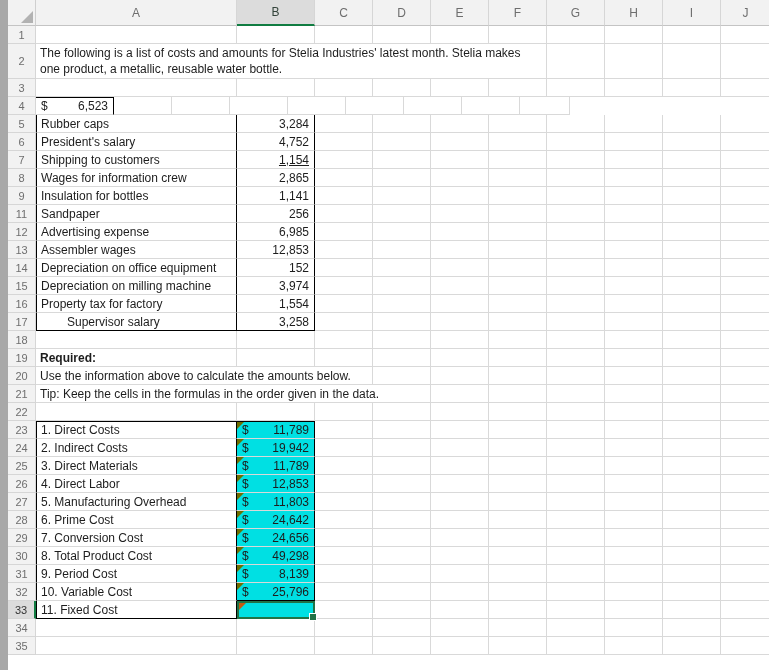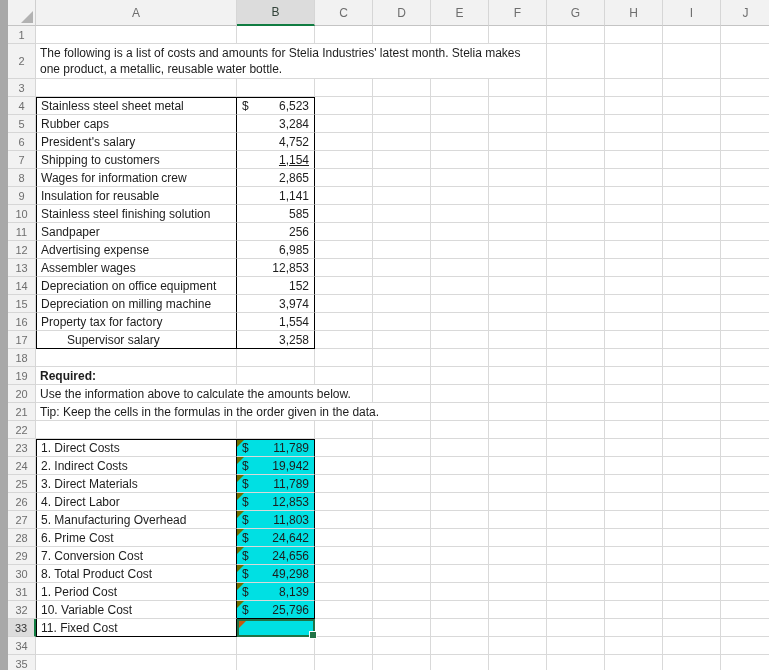--- a/index.html
+++ b/index.html
@@ -102,21 +102,20 @@
         <div class="cell" style="width: 58px;"></div>
         <div class="cell" style="width: 58px;"></div>
         <div class="cell" style="width: 58px;"></div>
         <div class="cell" style="width: 58px;"></div>
         <div class="cell" style="width: 58px;"></div>
         <div class="cell" style="width: 58px;"></div>
         <div class="cell" style="width: 50px;"></div>
       </div>
       <div class="row" style="height: 18px;">
         <div class="rhdr">4</div>
-        <div class="cell label blk-l blk-r blk-t" style="width: 201px;">Stainless steel sheet metal</div>
         <div class="cell money blk-r blk-t" style="width: 78px;">
           <div>$</div>
           <div class="val">6,523</div>
         </div>
         <div class="cell" style="width: 58px;"></div>
         <div class="cell" style="width: 58px;"></div>
         <div class="cell" style="width: 58px;"></div>
         <div class="cell" style="width: 58px;"></div>
         <div class="cell" style="width: 58px;"></div>
         <div class="cell" style="width: 58px;"></div>
@@ -178,38 +177,23 @@
         <div class="cell" style="width: 58px;"></div>
         <div class="cell" style="width: 58px;"></div>
         <div class="cell" style="width: 58px;"></div>
         <div class="cell" style="width: 58px;"></div>
         <div class="cell" style="width: 58px;"></div>
         <div class="cell" style="width: 58px;"></div>
         <div class="cell" style="width: 50px;"></div>
       </div>
       <div class="row" style="height: 18px;">
         <div class="rhdr">9</div>
-        <div class="cell label blk-l blk-r" style="width: 201px;">Insulation for reusable</div>
+        <div class="cell label blk-l blk-r" style="width: 201px;">Insulation for bottles</div>
         <div class="cell money blk-r" style="width: 78px;">
           <div class="val">1,141</div>
-        </div>
-        <div class="cell" style="width: 58px;"></div>
-        <div class="cell" style="width: 58px;"></div>
-        <div class="cell" style="width: 58px;"></div>
-        <div class="cell" style="width: 58px;"></div>
-        <div class="cell" style="width: 58px;"></div>
-        <div class="cell" style="width: 58px;"></div>
-        <div class="cell" style="width: 58px;"></div>
-        <div class="cell" style="width: 50px;"></div>
-      </div>
-      <div class="row" style="height: 18px;">
-        <div class="rhdr">10</div>
-        <div class="cell label blk-l blk-r" style="width: 201px;">Stainless steel finishing solution</div>
-        <div class="cell money blk-r" style="width: 78px;">
-          <div class="val">585</div>
         </div>
         <div class="cell" style="width: 58px;"></div>
         <div class="cell" style="width: 58px;"></div>
         <div class="cell" style="width: 58px;"></div>
         <div class="cell" style="width: 58px;"></div>
         <div class="cell" style="width: 58px;"></div>
         <div class="cell" style="width: 58px;"></div>
         <div class="cell" style="width: 58px;"></div>
         <div class="cell" style="width: 50px;"></div>
       </div>
@@ -509,21 +493,21 @@
         <div class="cell" style="width: 58px;"></div>
         <div class="cell" style="width: 58px;"></div>
         <div class="cell" style="width: 58px;"></div>
         <div class="cell" style="width: 58px;"></div>
         <div class="cell" style="width: 58px;"></div>
         <div class="cell" style="width: 58px;"></div>
         <div class="cell" style="width: 50px;"></div>
       </div>
       <div class="row" style="height: 18px;">
         <div class="rhdr">31</div>
-        <div class="cell label blk-l blk-r" style="width: 201px;">1. Period Cost</div>
+        <div class="cell label blk-l blk-r" style="width: 201px;">9. Period Cost</div>
         <div class="cell money blk-r cyan" style="width: 78px;">
           <div class="flag"></div>
           <div>$</div>
           <div class="val">8,139</div>
         </div>
         <div class="cell" style="width: 58px;"></div>
         <div class="cell" style="width: 58px;"></div>
         <div class="cell" style="width: 58px;"></div>
         <div class="cell" style="width: 58px;"></div>
         <div class="cell" style="width: 58px;"></div>

